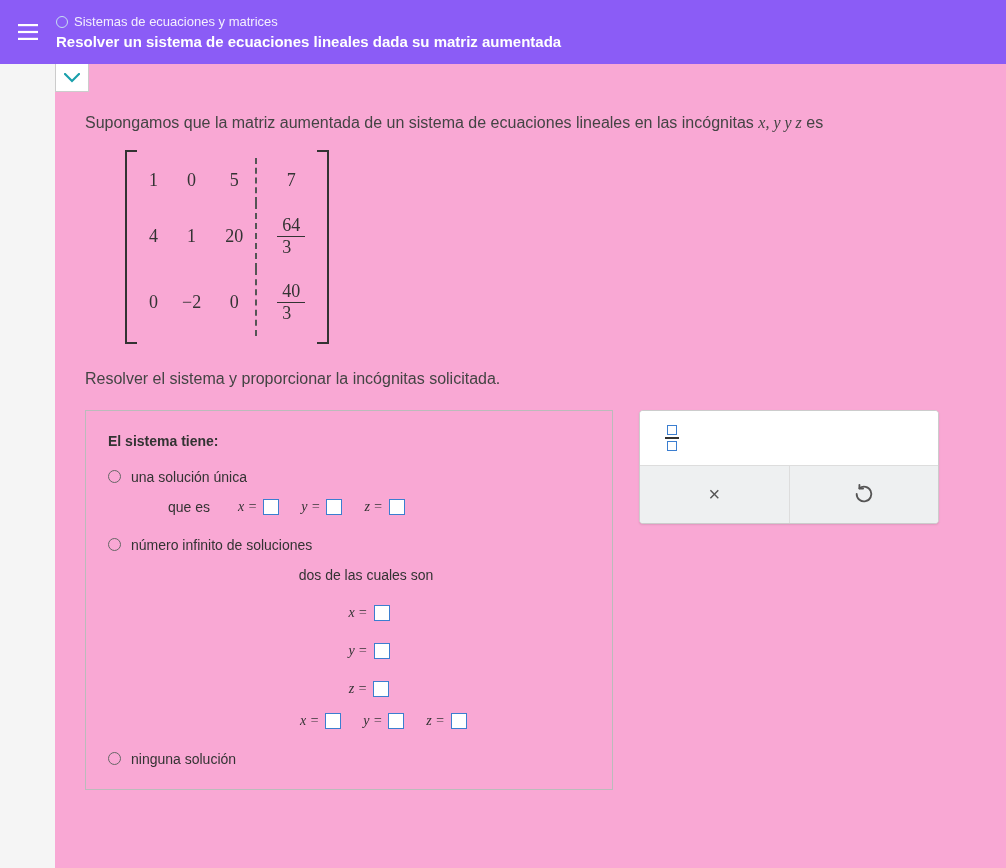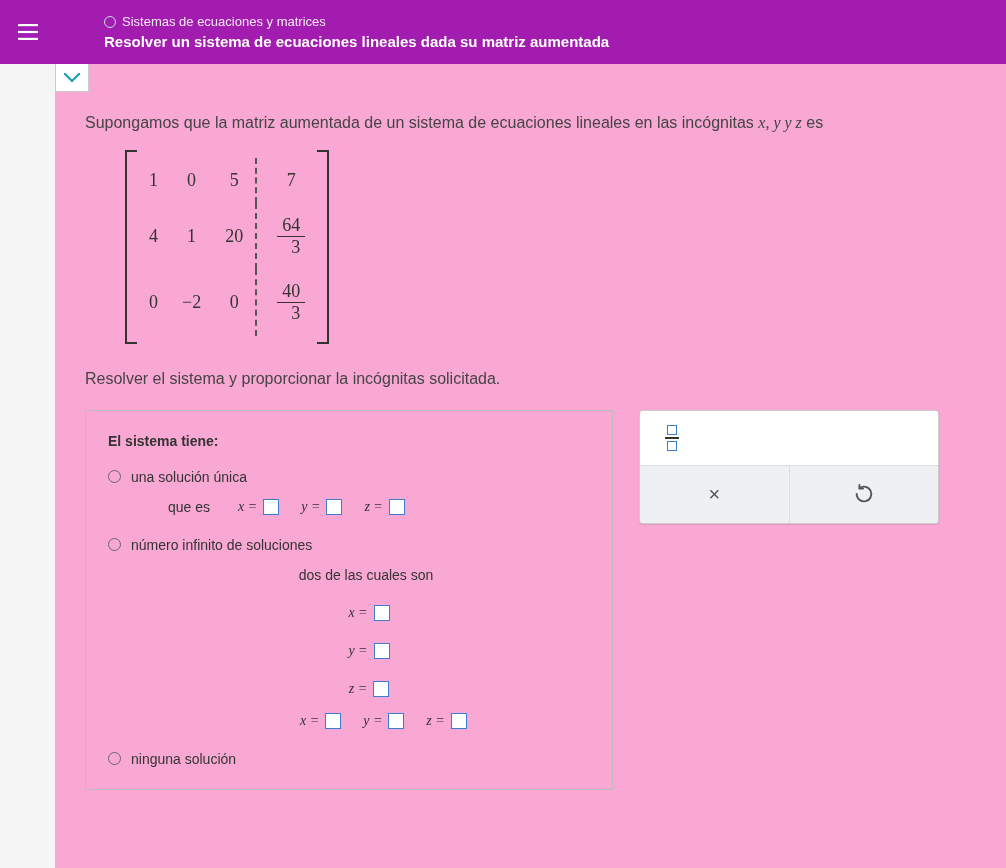--- a/index.html
+++ b/index.html
@@ -5,27 +5,26 @@
   * { box-sizing: border-box; margin: 0; padding: 0; }
   body {
     font-family: Arial, Helvetica, sans-serif;
     background: #f5f5f5;
     color: #333;
     width: 1006px;
     height: 868px;
     overflow: hidden;
   }
   .topbar {
-    background: #a21caf;
+    background: #8b5cf6;
     color: #fff;
     display: flex;
     align-items: center;
     height: 64px;
     padding: 3px 10px;
-    gap: 48px;
   }
   .menu-btn {
     width: 36px;
     height: 36px;
     border-radius: 50%;
     display: flex;
     align-items: center;
     justify-content: center;
     margin-right: 10px;
     cursor: pointer;
@@ -108,21 +107,21 @@
     vertical-align: middle;
   }
   .aug-divider {
     border-left: 2px dashed #555;
     height: 100%;
     padding-left: 20px !important;
   }
   .frac {
     display: inline-flex;
     flex-direction: column;
-    align-items: flex-end;
+    align-items: flex-start;
     font-family: Georgia, serif;
     line-height: 1.15;
   }
   .frac .num { border-bottom: 1.5px solid #333; padding: 0 5px; }
   .frac .den { padding: 0 5px; }
   .instruct { font-size: 16px; color: #444; margin-bottom: 22px; }
 
   .row-panels { display: flex; gap: 26px; align-items: flex-start; }
 
   .answer-box {

